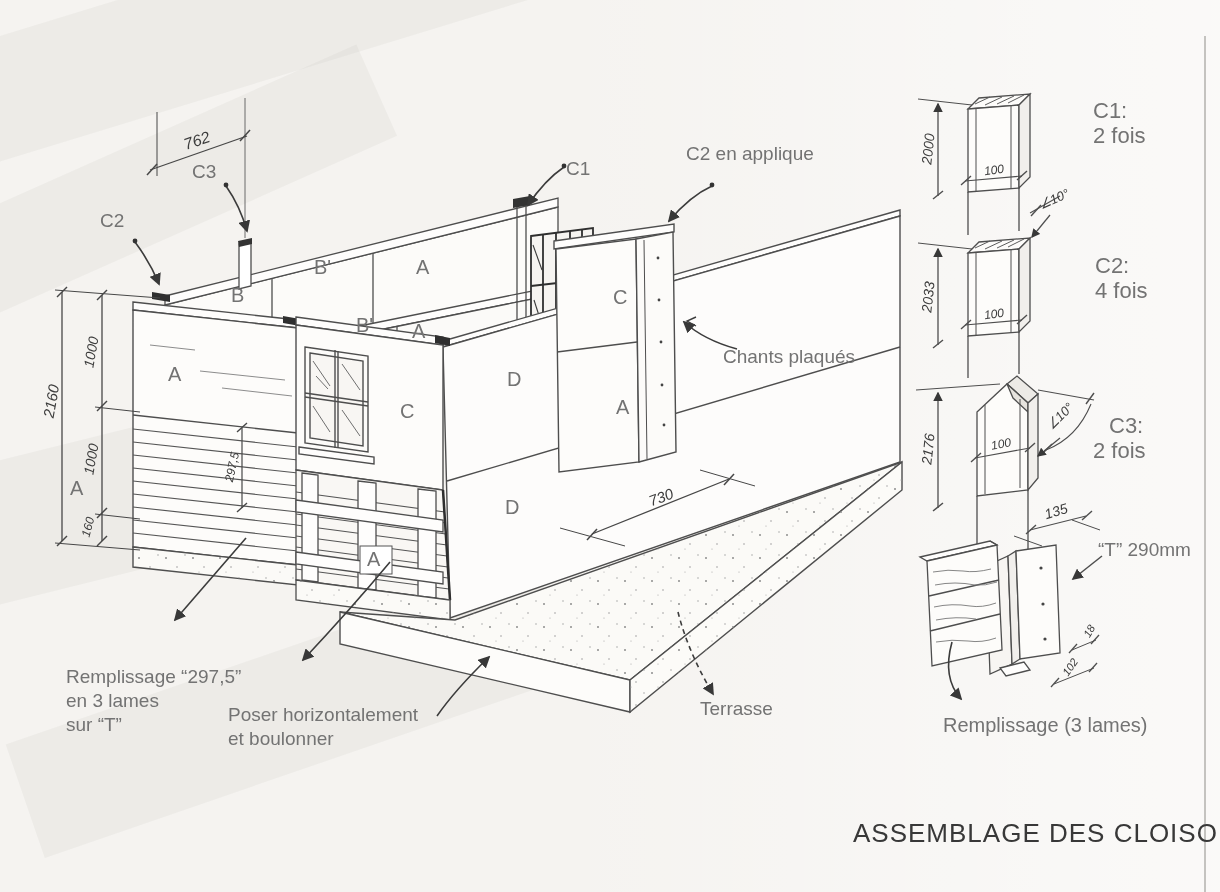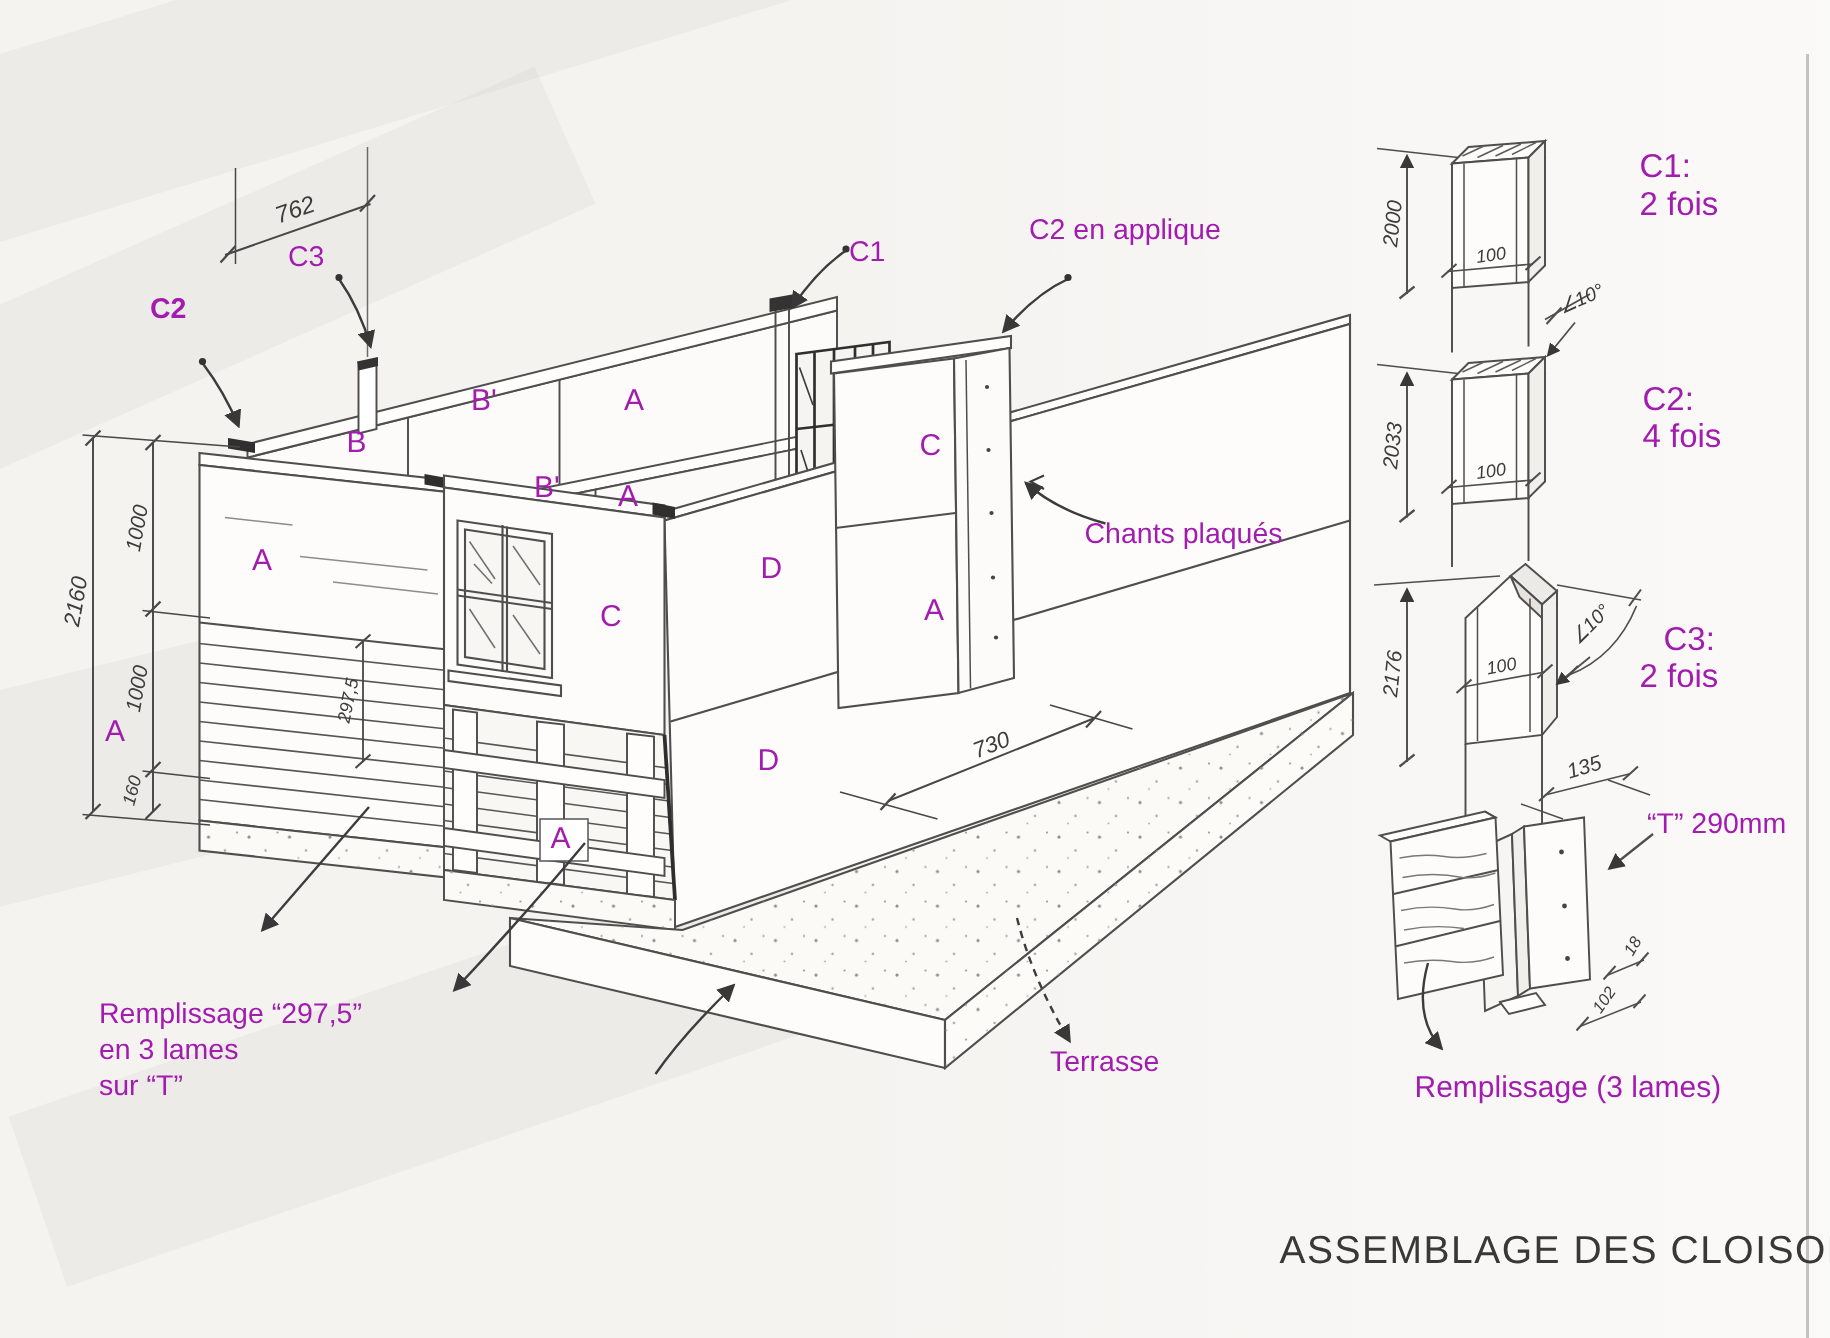--- a/index.html
+++ b/index.html
@@ -3,21 +3,21 @@
 <meta charset="utf-8">
 <style>
   html,body{margin:0;padding:0;}
   body{font-family:"Liberation Sans",sans-serif;}
   #stage{position:relative;width:1220px;height:892px;background:#f5f3f0;overflow:hidden;}
   .wm{position:absolute;background:rgba(185,178,170,0.12);}
   .fade-right{position:absolute;top:0;right:0;width:55%;height:100%;
     background:linear-gradient(to right, rgba(255,255,255,0), rgba(255,255,255,0.55));}
   .scanline{position:absolute;left:1204px;top:36px;width:2px;height:856px;background:#b7b5b2;opacity:.8;}
   svg.art{position:absolute;left:0;top:0;}
-  .lbl{position:absolute;color:#a21caf;white-space:nowrap;}
+  .lbl{position:absolute;color:#737373;white-space:nowrap;}
   .callout{font-size:19px;}
   .panel{font-size:20px;font-weight:400;}
   .detail-name{font-size:22px;}
   .hand{font-style:italic;color:#3c3c3c;transform-origin:center;}
   .title{font-size:26px;letter-spacing:1px;color:#383838;}
   .ml{line-height:24px;margin-top:32px;}
 </style>
 </head>
 <body>
 
@@ -340,29 +340,33 @@
         <path d="M933,572 q15,-3 30,-1 q12,2 28,-2"></path>
         <path d="M935,585 q20,-4 40,0 q10,1 22,-3"></path>
         <path d="M934,607 q18,-4 36,-1 q12,2 26,-3"></path>
         <path d="M936,620 q20,-4 40,-1"></path>
         <path d="M936,642 q16,-3 32,-1 q14,2 28,-3"></path>
       </g>
       <path d="M952,642 Q942,678 961,699" stroke="#3c3c3c" stroke-width="1.6" marker-end="url(#ah)"></path>
     </g>
   </svg>
 
-  <div class="lbl callout" style="left:100px;top:196px;font-weight:bold;">C2</div>
+  <div class="lbl callout" style="left:100px;top:210px;">C2</div>
   <div class="lbl callout" style="left:192px;top:161px;">C3</div>
   <div class="lbl callout" style="left:566px;top:145px;margin-top:13px;">C1</div>
   <div class="lbl callout" style="left:686px;top:143px;">C2 en applique</div>
   <div class="lbl callout" style="left:723px;top:346px;text-align:right;">Chants plaqués</div>
   <div class="lbl callout ml" style="left:66px;top:633px;">
     <div>Remplissage “297,5”</div>
     <div>en 3 lames</div>
     <div>sur “T”</div>
+  </div>
+  <div class="lbl callout ml" style="left:228px;top:671px;">
+    <div>Poser horizontalement</div>
+    <div>et boulonner</div>
   </div>
   <div class="lbl callout" style="left:700px;top:698px;">Terrasse</div>
 
   <div class="lbl panel" style="left:231px;top:284px;">B</div>
   <div class="lbl panel" style="left:314px;top:256px;">B'</div>
   <div class="lbl panel" style="left:416px;top:256px;">A</div>
   <div class="lbl panel" style="left:356px;top:314px;">B'</div>
   <div class="lbl panel" style="left:412px;top:320px;">A</div>
   <div class="lbl panel" style="left:168px;top:363px;">A</div>
   <div class="lbl panel" style="left:70px;top:477px;">A</div>

